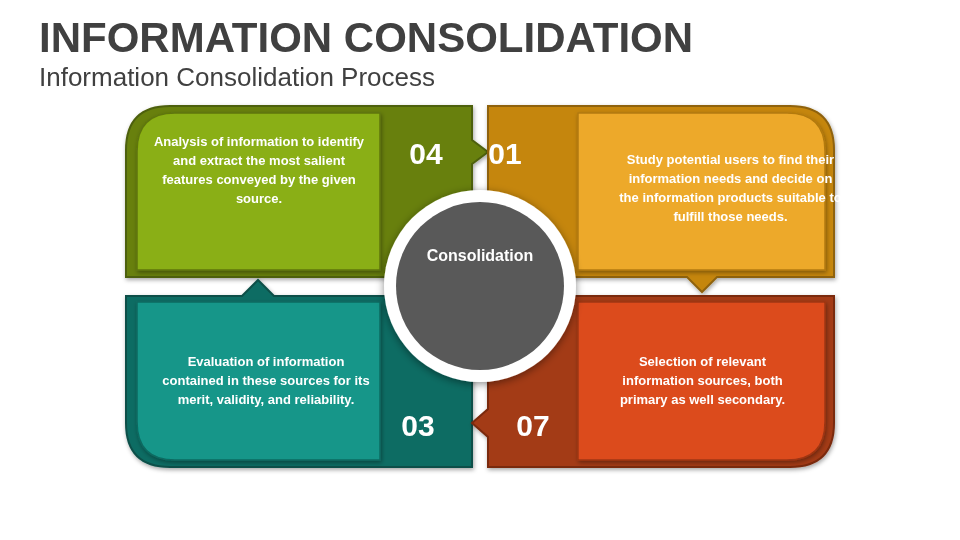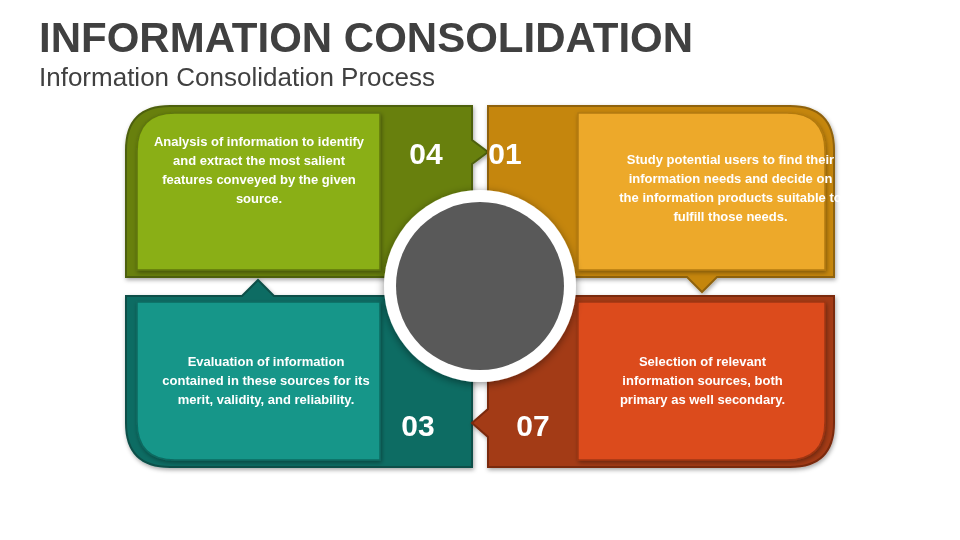--- a/index.html
+++ b/index.html
@@ -81,13 +81,14 @@
 <div class="panel-text" style="left:574px; top:130px; width:225px; height:115px;margin-left:44px;">Study potential users to find their information needs and decide on the information products suitable to fulfill those needs.</div>
 <div class="num" style="left:475px; top:137px;">01</div>
 
 <div class="panel-text" style="left:150px; top:330px; width:218px; height:100px;margin-left:7px;">Evaluation of information contained in these sources for its merit, validity, and reliability.</div>
 <div class="num" style="left:388px; top:409px;">03</div>
 
 <div class="panel-text" style="left:605px; top:330px; width:195px; height:100px;">Selection of relevant information sources, both primary as well secondary.</div>
 <div class="num" style="left:503px; top:409px;">07</div>
 
 <div class="center-text">
+  <div>Consolidation</div>
 </div>
 
 </body></html>

